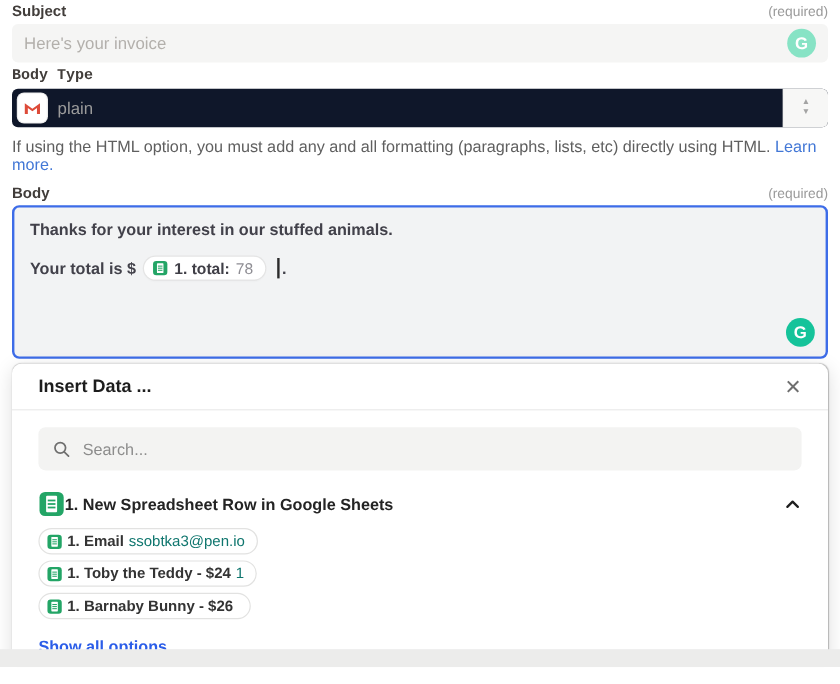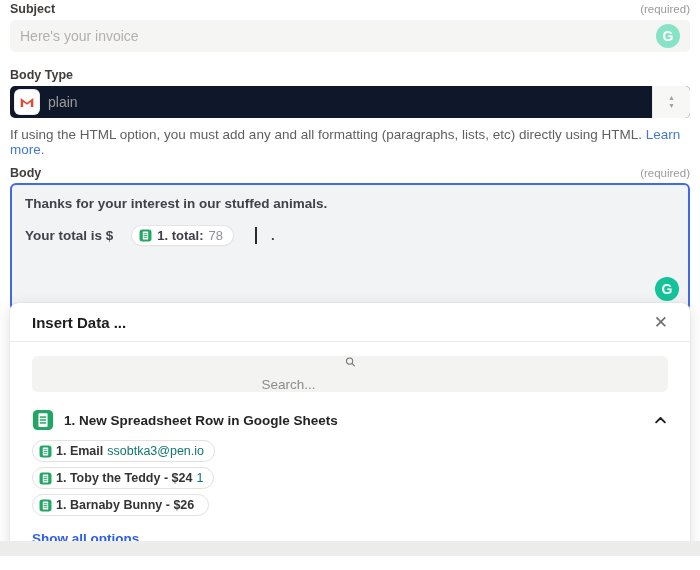--- a/index.html
+++ b/index.html
@@ -33,44 +33,44 @@
                    border-left:1px solid #e9e9e8; display:flex; flex-direction:column;
                    align-items:center; justify-content:center; color:#a3a3a3; font-size:7px;
                    line-height:1.2; border-radius:0 5px 5px 0; background:#f7f7f6; }
 
   .help { font-size:13.5px; color:#5f5f5f; margin-top:9px; }
   .help .link { color:#4277d6; cursor:pointer; }
 
   .editor { margin-top:3px; height:128px; background:#f2f3f4;
             border:2px solid #3d6ce8; border-radius:6px; padding:11px 13px;
             position:relative; font-size:13.5px; font-weight:bold; color:#42414a; }
-  .editor .line2 { margin-top:15px; display:flex; align-items:center;gap:12px; }
+  .editor .line2 { margin-top:15px; display:flex; align-items:center; }
   .token { display:inline-flex; align-items:center; gap:5px; background:#fff;
            border-radius:12px; padding:2px 10px 2px 7px; margin:0 4px 0 7px;
            box-shadow:0 0 0 1px #e4e4e4, 0 1px 2px rgba(0,0,0,.06); }
   .token .t-label { font-weight:bold; color:#3f3e46; font-size:13px; white-space:nowrap; }
   .token .t-value { font-weight:normal; color:#8f8e94; font-size:13px; }
   .caret { display:inline-block; width:2px; height:17px; background:#2b2b2b; margin:0 2px 0 6px; }
   .editor .grammarly { position:absolute; right:9px; bottom:8px; }
 
   .panel { position:absolute; left:10px; right:10px; top:303px; height:252px;
            background:#fff; border-radius:8px;
            box-shadow:0 0 1px rgba(0,0,0,.25), 0 4px 16px rgba(0,0,0,.13); }
   .panel-header { display:flex; justify-content:space-between; align-items:center;
                   padding:11px 22px 10px; border-bottom:1px solid #eaeaea; }
   .panel-title { font-size:15px; font-weight:bold; color:#1d1d1d; }
   .close { font-size:17px; color:#6f6f6f; cursor:pointer; line-height:1; }
 
   .search { margin:14px 22px 0; height:36px; background:#f3f3f2; border-radius:6px;
-            display:flex; align-items:center; padding:0 11px; gap:9px;flex-direction:column; }
+            display:flex; align-items:center; padding:0 11px; gap:9px; }
   .search input { flex:1; border:none; background:transparent; outline:none;
             font-family:"Liberation Sans", sans-serif; font-size:13.5px; color:#555; }
   .search input::placeholder { color:#8c8c8c; opacity:1; }
 
-  .section-row { display:flex; align-items:center; gap:10px; margin:17px 22px 0; cursor:pointer; }
+  .section-row { display:flex; align-items:center; margin:17px 22px 0; cursor:pointer; }
   .section-title { flex:1; font-size:13.5px; font-weight:bold; color:#242424; }
 
   .tags { margin:9px 22px 0; display:flex; flex-direction:column; align-items:flex-start; gap:5px; }
   .tag { display:inline-flex; align-items:center; gap:4px; background:#fff;
          border:1px solid #e2e2e1; border-radius:12px; padding:3px 10px 3px 6px;
          font-size:12.5px; cursor:pointer; }
   .tag .tg-label { font-weight:bold; color:#343434; white-space:nowrap; }
   .tag .tg-value { color:#0f766e; white-space:nowrap; }
 
   .show-all { margin:15px 22px 0; font-size:13.5px; font-weight:bold; color:#2b5de8; cursor:pointer; display:inline-block; }
@@ -87,21 +87,21 @@
 
     <div class="label-row">
       <span class="flabel">Subject</span>
       <span class="req">(required)</span>
     </div>
     <div class="input-box">
       <input type="text" placeholder="Here's your invoice" style="">
       <span class="grammarly light">G</span>
     </div>
 
-    <div class="label-row" style="margin-top:16px; margin-bottom:0;">
+    <div class="label-row" style="margin-top:4px; margin-bottom:0;font-family:Liberation Mono, monospace;">
       <span class="flabel">Body Type</span>
     </div>
     <div class="select-box">
       <span class="gmail-box">
         <svg width="16" height="16" viewBox="0 0 24 24">
           <path fill="#dd4b39" d="M2.5 19.5 V6 l9.5 7 9.5-7 v13.5 h-3.8 v-7.6 L12 16.2 6.3 11.9 v7.6 z"></path>
         </svg>
       </span>
       <span class="select-value">plain</span>
       <span class="select-arrows">

